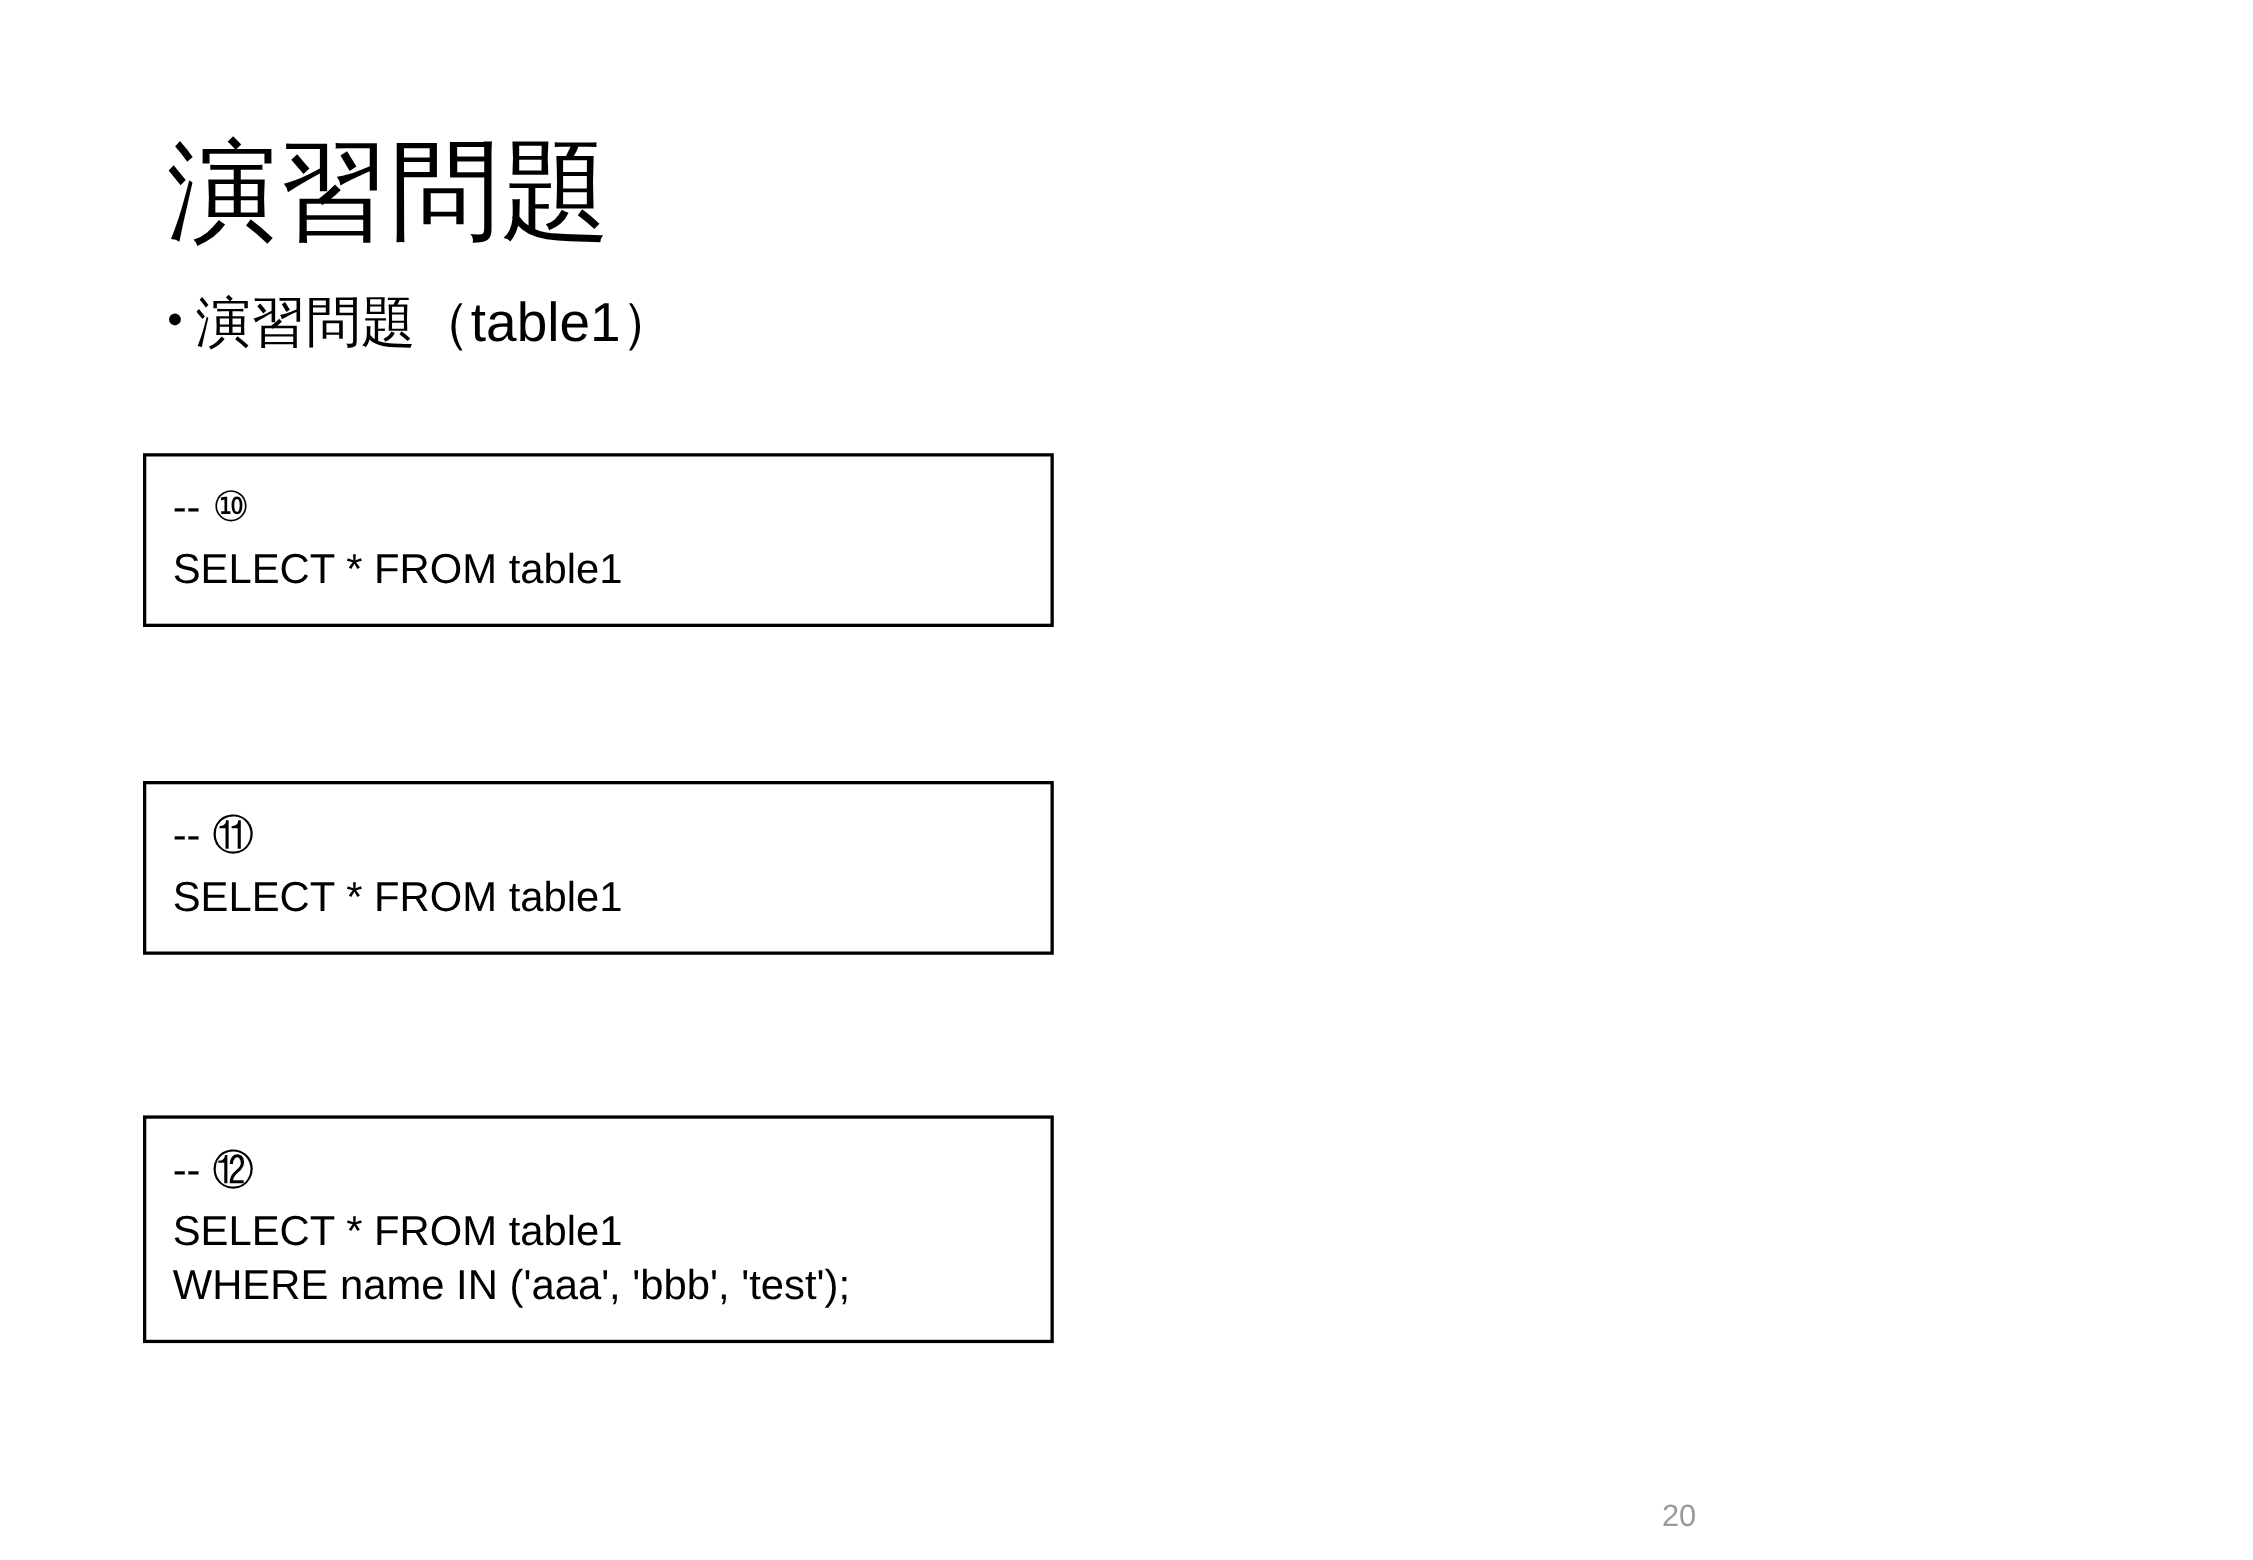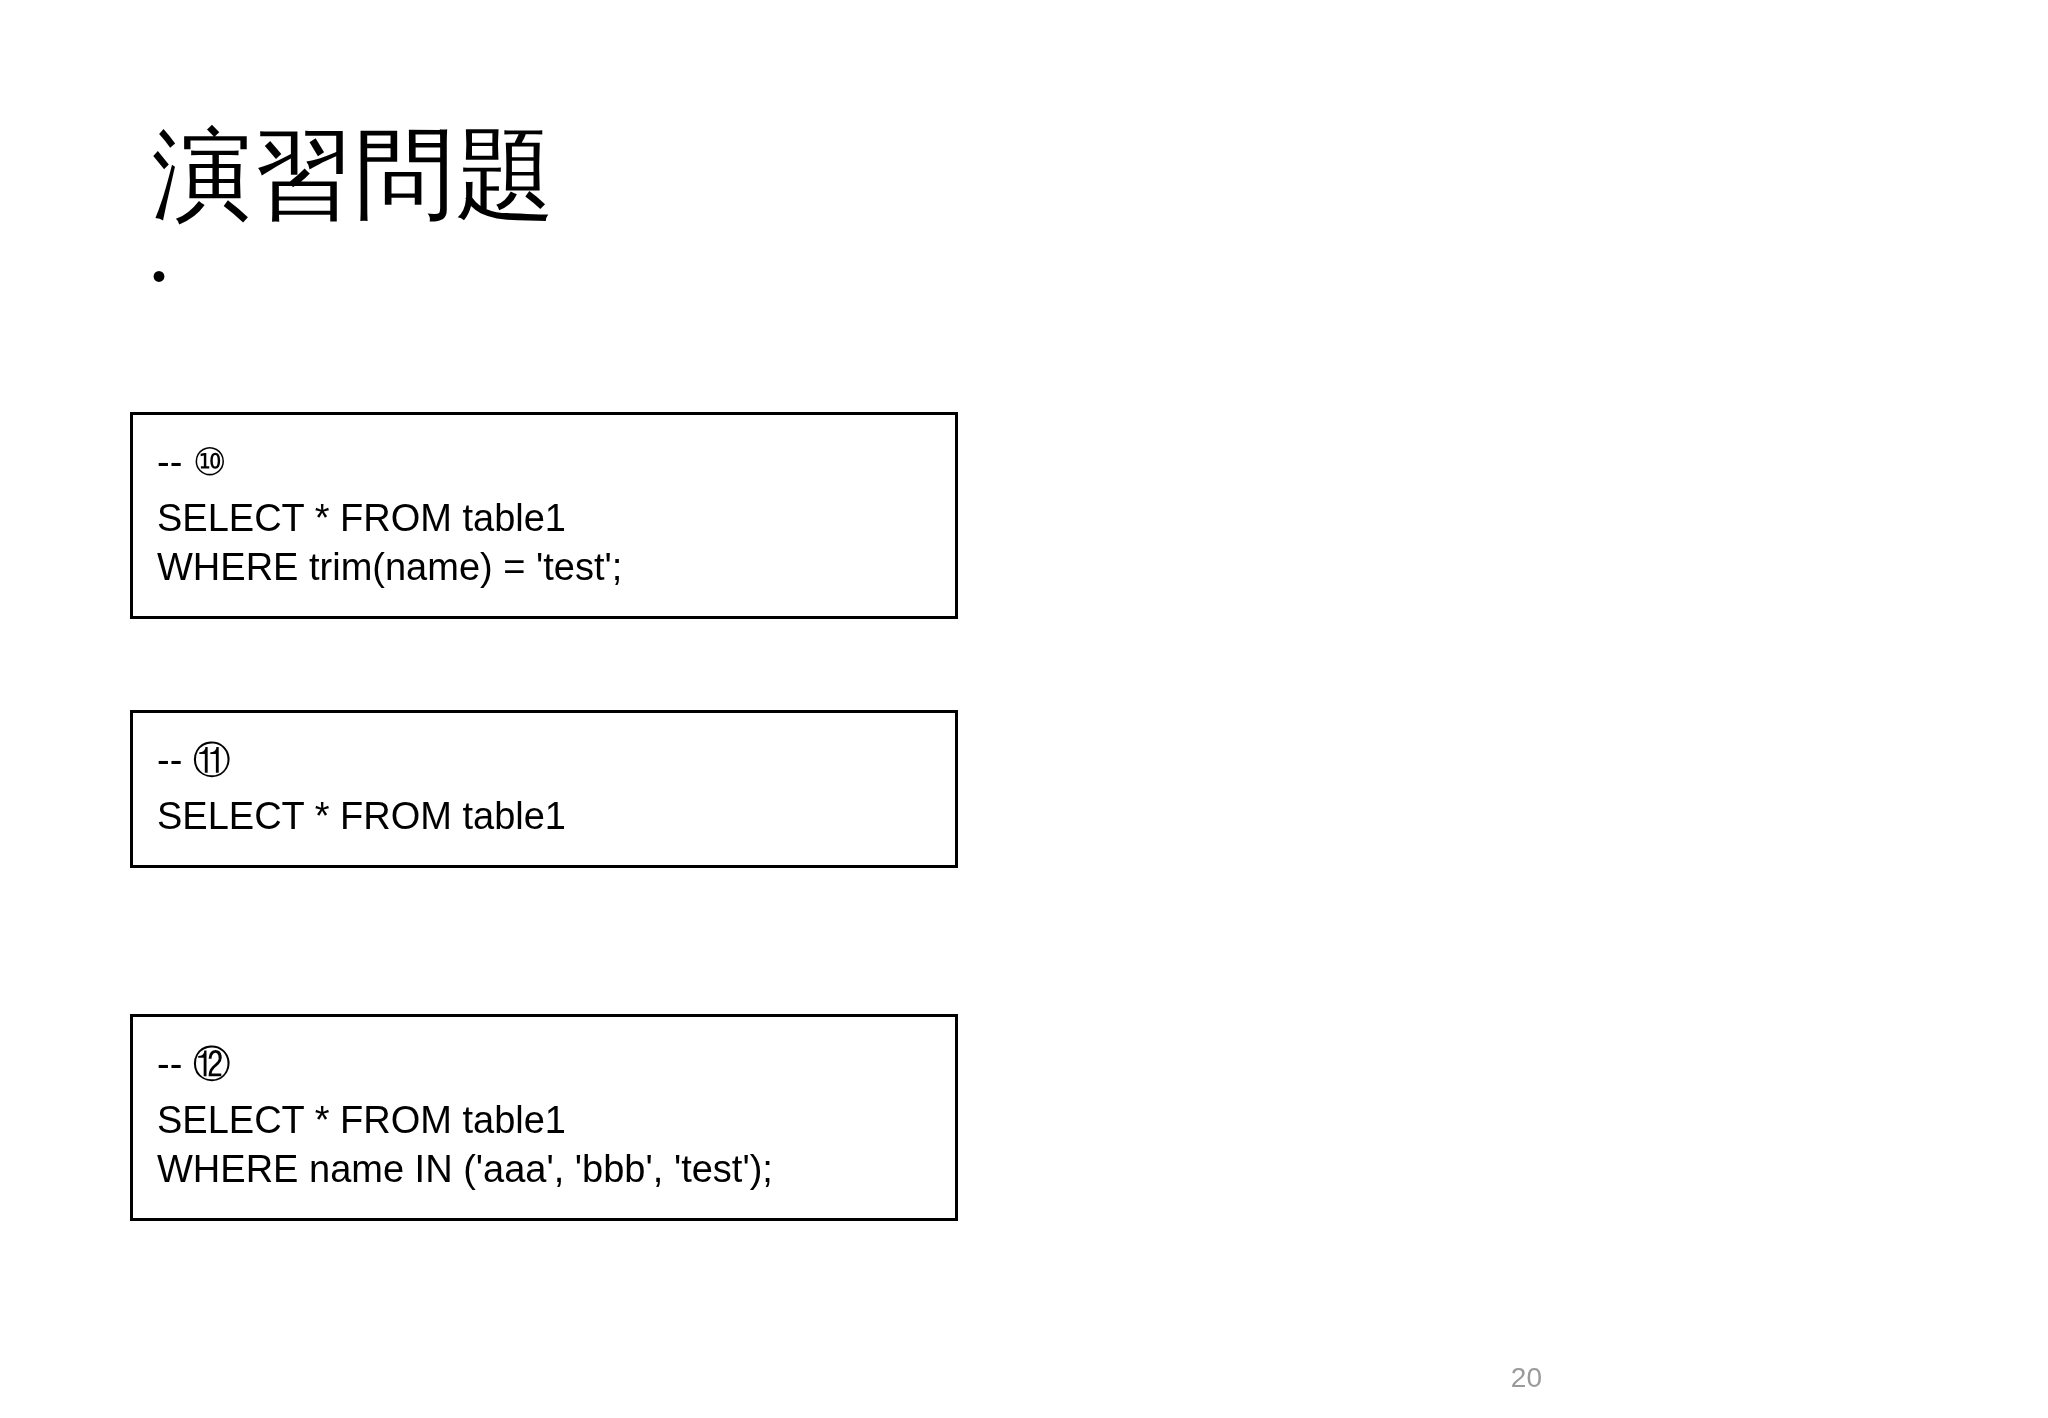--- a/index.html
+++ b/index.html
@@ -107,27 +107,27 @@
 
 <div id="slide">
 
   <div id="title-area">
     <div id="page-title">演習問題</div>
   </div>
 
   <div id="bullet-list">
     <div class="bullet-row">
       <span class="bullet-marker">•</span>
+      <span class="bullet-text">演習問題（table1）</span>
     </div>
   </div>
 
   <div class="code-box" id="code-box-1">
     <div class="code-line comment">-- ⑩</div>
     <div class="code-line">SELECT * FROM table1</div>
-    <div class="code-line">WHERE trim(name) = 'test';</div>
   </div>
 
   <div class="code-box" id="code-box-2">
     <div class="code-line comment">-- ⑪</div>
     <div class="code-line">SELECT * FROM table1</div>
   </div>
 
   <div class="code-box" id="code-box-3">
     <div class="code-line comment">-- ⑫</div>
     <div class="code-line">SELECT * FROM table1</div>

